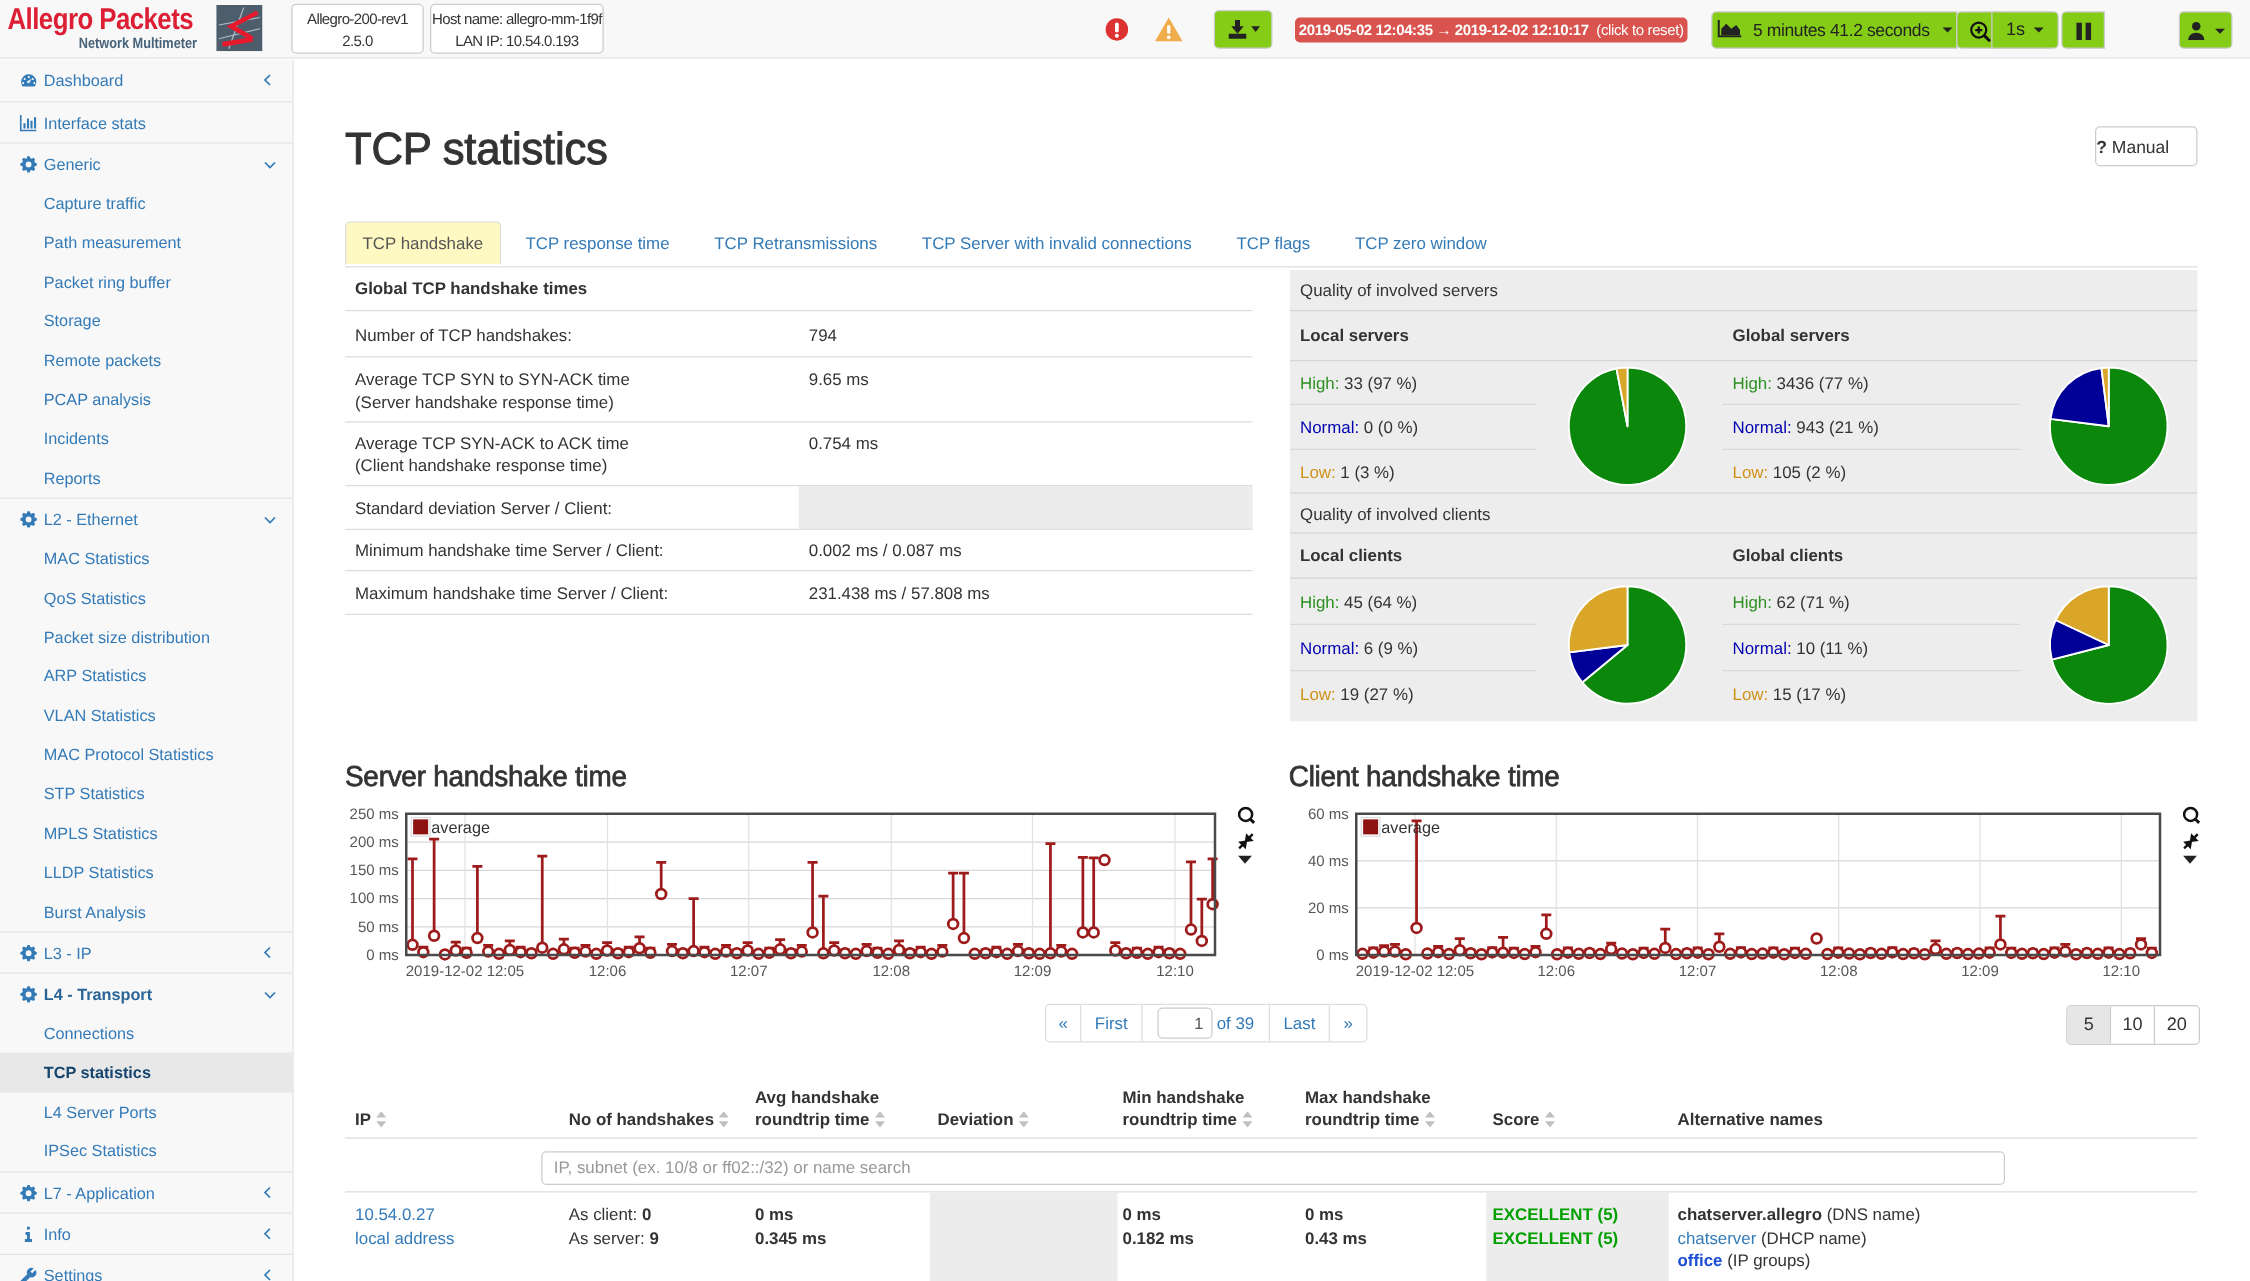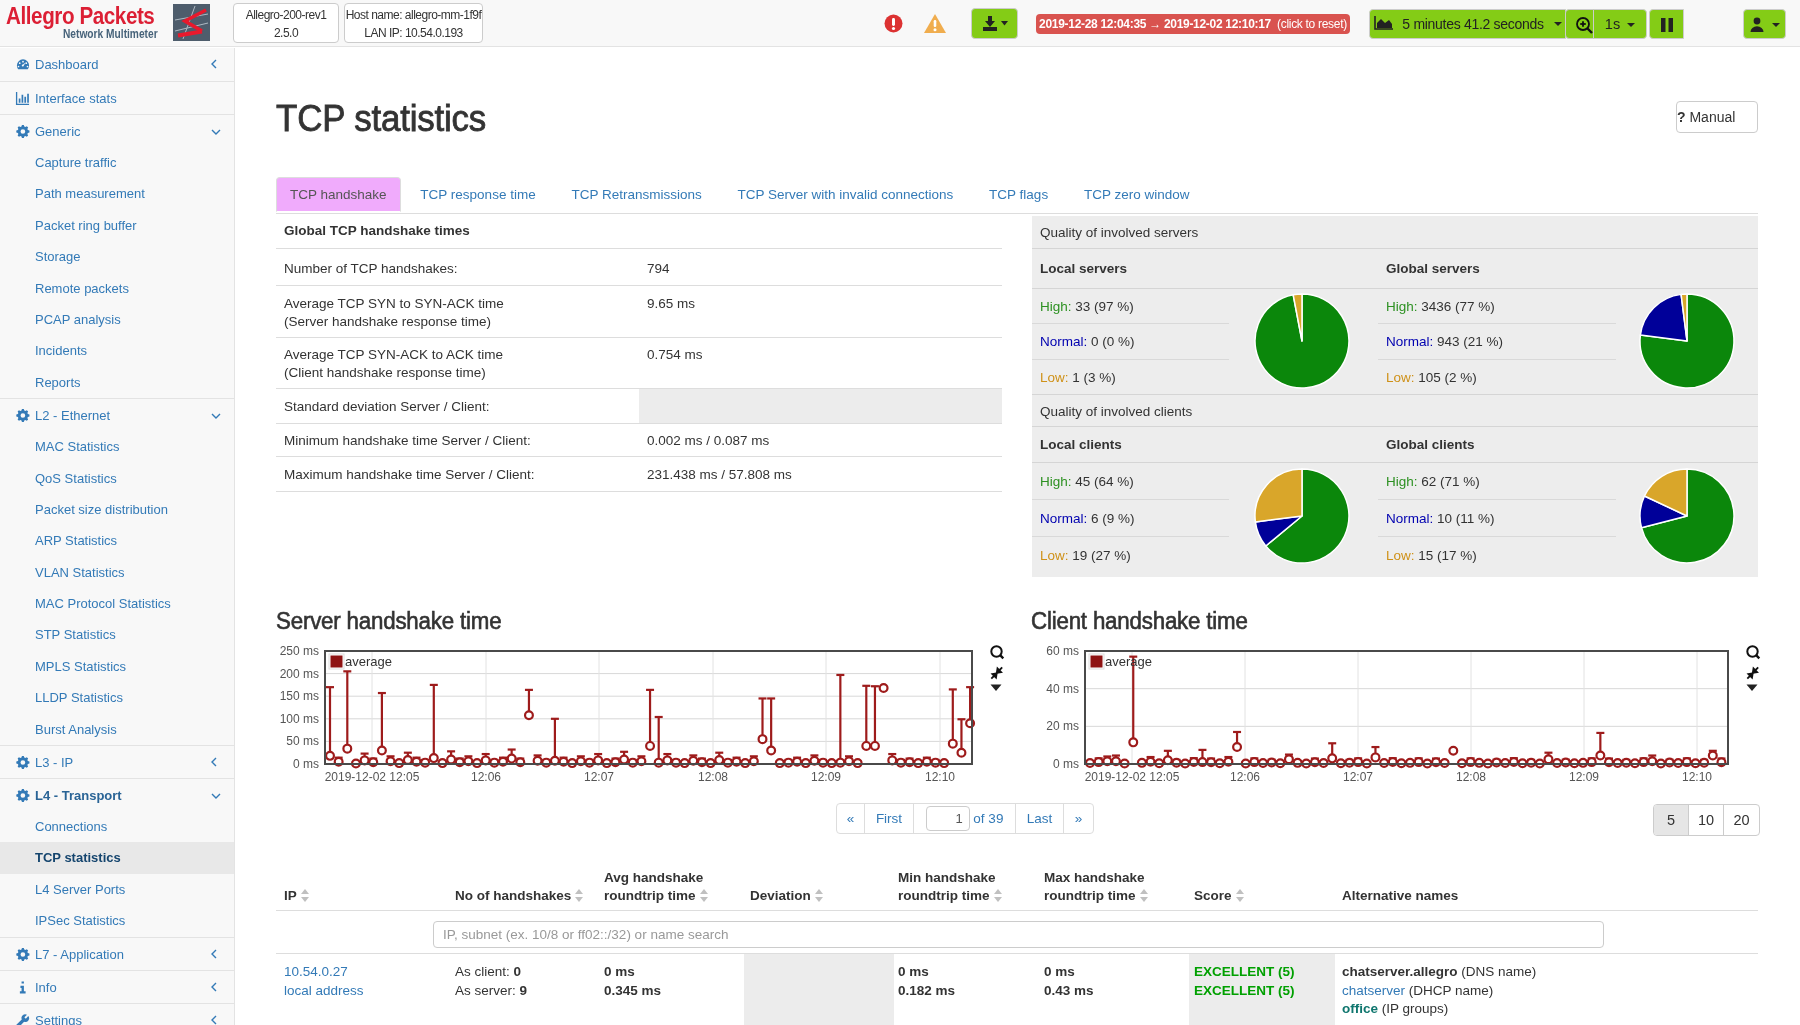--- a/index.html
+++ b/index.html
@@ -13,21 +13,21 @@
 .mi{position:relative;font-size:13px;color:#337ab7;white-space:nowrap}.mtop{height:33px;line-height:33px}.msub{height:31.4px;line-height:31.4px}
 .mi.sep{border-top:1px solid #e3e3e3;}
 .mi .mic{position:absolute;left:15px;top:9px;line-height:0}
 .mi .mtx{position:absolute;left:35px}
 .mi.active{background:#e8e8e8}
 #main{position:absolute;left:236px;top:48px;width:1564px;height:977px;background:#fff}
 h1{position:absolute;left:40px;top:50px;font-size:36px;font-weight:400;-webkit-text-stroke:0.8px #333;color:#333;letter-spacing:-0.2px;transform:scaleX(0.97);transform-origin:left}
 #manual{position:absolute;left:1440px;top:53px;width:82px;height:32px;border:1px solid #ccc;border-radius:4px;background:#fff;font-size:14px;line-height:30px}
 #tabbar{position:absolute;left:40px;top:128px;width:1482px;height:38px;border-bottom:1px solid #ddd;white-space:nowrap}
 .tab{display:inline-block;font-size:13.5px;color:#337ab7;padding:9px 16px;margin-right:0px;position:relative;top:1px}
-.tab.active{color:#555;background:#f0abfc;border:1px solid #ddd;border-bottom:1px solid #fff;border-radius:4px 4px 0 0;padding:9px 13px}
+.tab.active{color:#555;background:#fef9c3;border:1px solid #ddd;border-bottom:1px solid #fff;border-radius:4px 4px 0 0;padding:9px 13px}
 #gtable{position:absolute;left:40px;top:166px;width:726px;border-collapse:collapse;font-size:13.5px;color:#333}
 #gtable td{padding:10px 8px 6px;line-height:18px;vertical-align:top;border-top:1px solid #ddd}
 #gtable tr.h td{border-top:none;padding-top:8px;padding-bottom:8px}#gtable tr:nth-child(2) td{padding-top:11px;padding-bottom:7px}#gtable tr:nth-child(3) td{padding-top:9px;padding-bottom:6px}#gtable tr:nth-child(4) td{padding-top:8px;padding-bottom:6px}#gtable tr:nth-child(5) td{padding-top:9px;padding-bottom:7px}#gtable tr:nth-child(6) td{padding-top:8px;padding-bottom:6px}#gtable tr:nth-child(7) td{padding-top:9px;padding-bottom:7px}
 #gtable td:first-child{width:363px}
 #gtable .gcell{background:#ececec}
 #gtable tr.last td{border-bottom:1px solid #ddd}
 #qpanel{position:absolute;left:796px;top:168px;width:726px;height:361px;background:#ededed;font-size:13.5px}
 .qhead{height:33px;line-height:33px;font-weight:normal;padding-left:8px;border-bottom:1px solid #d5d5d5}.qb2 .qsub{height:36px;line-height:36px}.qb2 .qrow{height:37px;line-height:37px}
 .qh2{border-top:1px solid #d5d5d5;margin-top:-1px}
 .qcols{display:flex}
@@ -73,21 +73,21 @@
     <svg width="24" height="21" style="position:absolute;left:923px;top:13px">
       <path d="M12 1 L23 20 L1 20 Z" fill="#f0ad4e"></path>
       <rect x="10.7" y="7" width="2.6" height="7" rx="1.2" fill="#fff"></rect>
       <circle cx="12" cy="16.8" r="1.5" fill="#fff"></circle>
     </svg>
     <div class="tbtn" style="left:971px;top:8px;width:47px;height:31px"><svg width="26" height="16" style="margin-top:7px">
         <path d="M6 0h4v5h3l-5 6-5-6h3z" fill="#222"></path>
         <rect x="1" y="11" width="14" height="4" fill="#222"></rect>
         <path d="M19 5l7 0-3.5 4.5z" fill="#222"></path>
       </svg></div>
-    <div id="pill"><b>2019-12-28 12:04:35 → 2019-12-02 12:10:17</b>&nbsp; (click to reset)</div>
+    <div id="pill"><b>2019-05-02 12:04:35 → 2019-12-02 12:10:17</b>&nbsp; (click to reset)</div>
     <div class="tbtn" style="left:1369px;top:9px;width:197px;height:30px;border-radius:4px 0 0 4px;"><span style="display:inline-flex;align-items:center;gap:7px;margin-top:5px">
         <svg width="22" height="17" viewBox="0 0 22 17">
           <path d="M2 1v13h18" stroke="#222" stroke-width="1.6" fill="none"></path>
           <path d="M4 13 L4 8 L8 4 L12 8 L16 5 L19 9 L19 13 Z" fill="#222"></path>
         </svg>
         <span style="font-size:14px;letter-spacing:-0.3px;white-space:nowrap">5 minutes 41.2 seconds</span>
         <span class="caret"></span>
       </span></div>
     <div class="tbtn" style="left:1565px;top:9px;width:39px;height:30px"><span style="display:inline-block;margin-top:6px"><svg width="19" height="19" viewBox="0 0 19 19" fill="none" stroke="#111" stroke-width="1.8">
           <circle cx="8" cy="8" r="6"></circle>
@@ -905,14 +905,14 @@
 <input id="bsearch" placeholder="IP, subnet (ex. 10/8 or ff02::/32) or name search" style="">
 <div class="bline" style="top:92px"></div>
 <div class="gfill" style="left:468px;width:150px"></div>
 <div class="gfill" style="left:913px;width:146px"></div>
 <div class="bcell" style="left:8px;width:163px;color:#337ab7">10.54.0.27<br>local address</div>
 <div class="bcell" style="left:179px;width:141px">As client: <b>0</b><br>As server: <b>9</b></div>
 <div class="bcell" style="left:328px;width:138px"><b>0 ms</b><br><b>0.345 ms</b></div>
 <div class="bcell" style="left:622px;width:138px"><b>0 ms</b><br><b>0.182 ms</b></div>
 <div class="bcell" style="left:768px;width:142px"><b>0 ms</b><br><b>0.43 ms</b></div>
 <div class="bcell" style="left:918px;width:140px;color:#00a000;font-weight:bold">EXCELLENT (5)<br>EXCELLENT (5)</div>
-<div class="bcell" style="left:1066px;width:500px"><b>chatserver.allegro</b> (DNS name)<br><span style="color:#337ab7">chatserver</span> (DHCP name)<br><b style="color:#0f766e">office</b> (IP groups)</div>
+<div class="bcell" style="left:1066px;width:500px"><b>chatserver.allegro</b> (DNS name)<br><span style="color:#337ab7">chatserver</span> (DHCP name)<br><b style="color:#1d4ed8">office</b> (IP groups)</div>
 </div>
 </div>
 </body></html>

